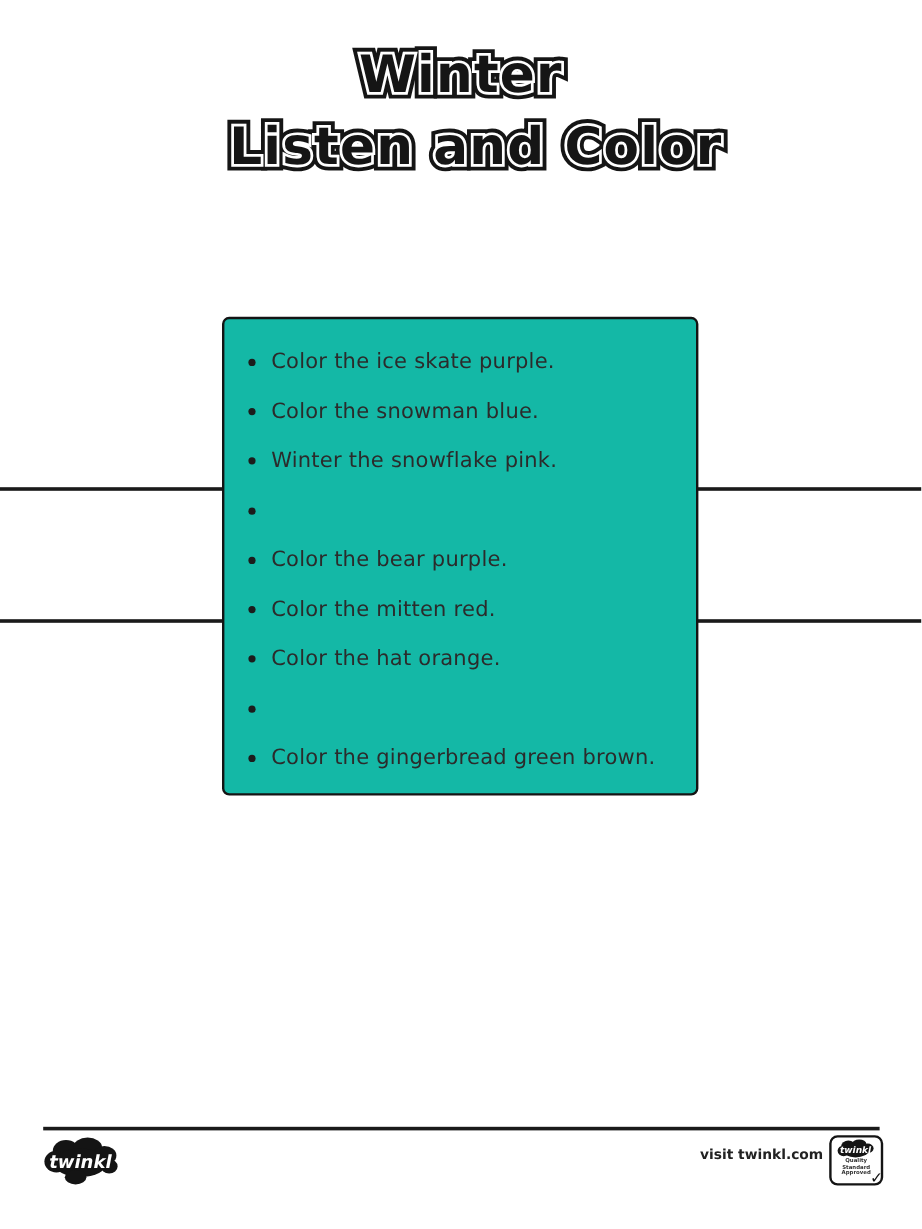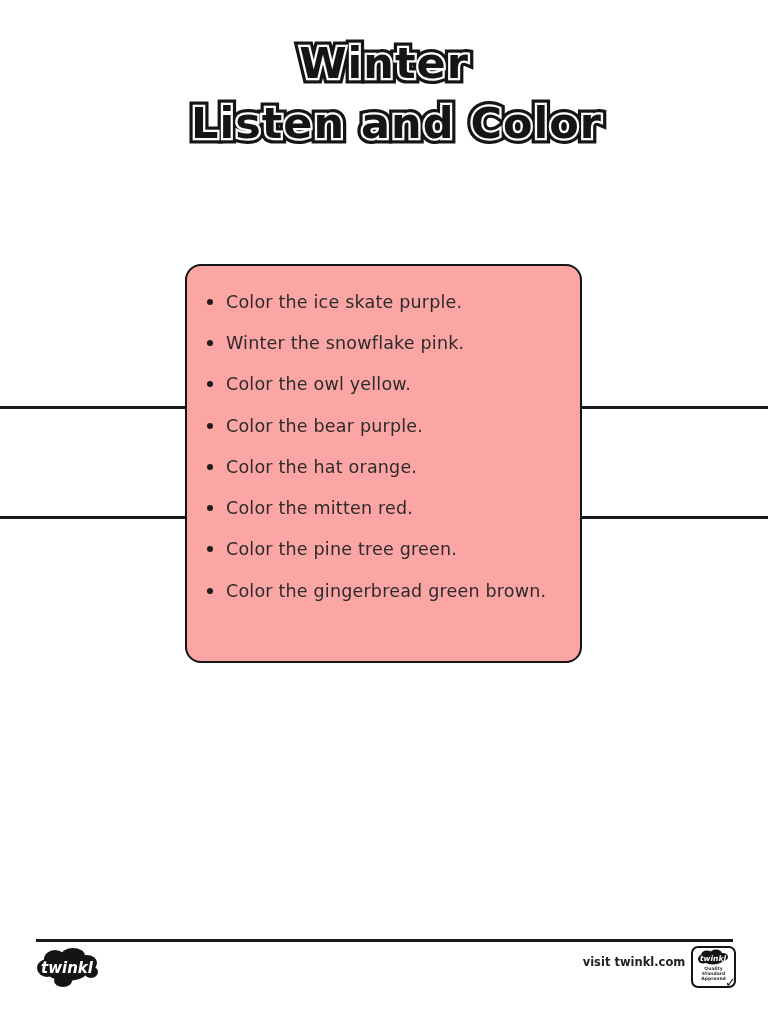--- a/index.html
+++ b/index.html
@@ -48,23 +48,23 @@
   .hrule-top { top: 406px; }
   .hrule-bottom { top: 516px; }
 
   
   .instruction-box {
     position: absolute;
     left: 185px;
     top: 264px;
     width: 397px;
     height: 399px;
-    background: #fca5a5;
+    background: #14b8a6;
     border: 2.5px solid #141414;
-    border-radius: 16px;
+    border-radius: 6px;
     z-index: 2;
     padding: 15px 18px 0 20px;
   }
   .instruction-list { list-style: none; }
   .instruction-item {
     display: flex;
     align-items: center;
     height: 41.3px;
     color: #2b2b2b;
     font-size: 17.5px;
@@ -87,23 +87,23 @@
     z-index: 1;
   }
   .footer-logo {
     position: absolute;
     left: 33px; top: 947px;
     width: 72px; height: 46px;
     z-index: 2;
   }
   .visit-text {
     position: absolute;
-    left: 560px; top: 955px;
+    left: 538px; top: 955px;
     width: 148px;
-    text-align: center;
+    text-align: right;
     font-size: 11.5px;
     font-weight: bold;
     color: #222222;
     z-index: 2;
   }
   .quality-badge {
     position: absolute;
     left: 691px; top: 946px;
     width: 45px; height: 42px;
     border: 2px solid #141414;
@@ -152,41 +152,43 @@
   <div class="hrule hrule-bottom"></div>
 
   <div class="instruction-box">
     <ul class="instruction-list" id="instruction-list">
         <li class="instruction-item">
           <span class="bullet-dot"></span>
           <span>Color the ice skate purple.</span>
         </li>
         <li class="instruction-item">
           <span class="bullet-dot"></span>
+          <span>Color the snowman blue.</span>
+        </li>
+        <li class="instruction-item">
+          <span class="bullet-dot"></span>
           <span>Winter the snowflake pink.</span>
         </li>
         <li class="instruction-item">
           <span class="bullet-dot"></span>
-          <span>Color the owl yellow.</span>
         </li>
         <li class="instruction-item">
           <span class="bullet-dot"></span>
           <span>Color the bear purple.</span>
         </li>
         <li class="instruction-item">
           <span class="bullet-dot"></span>
+          <span>Color the mitten red.</span>
+        </li>
+        <li class="instruction-item">
+          <span class="bullet-dot"></span>
           <span>Color the hat orange.</span>
         </li>
         <li class="instruction-item">
           <span class="bullet-dot"></span>
-          <span>Color the mitten red.</span>
-        </li>
-        <li class="instruction-item">
-          <span class="bullet-dot"></span>
-          <span>Color the pine tree green.</span>
         </li>
         <li class="instruction-item">
           <span class="bullet-dot"></span>
           <span>Color the gingerbread green brown.</span>
         </li>
       </ul>
   </div>
 
   <div class="footer-rule"></div>
 

